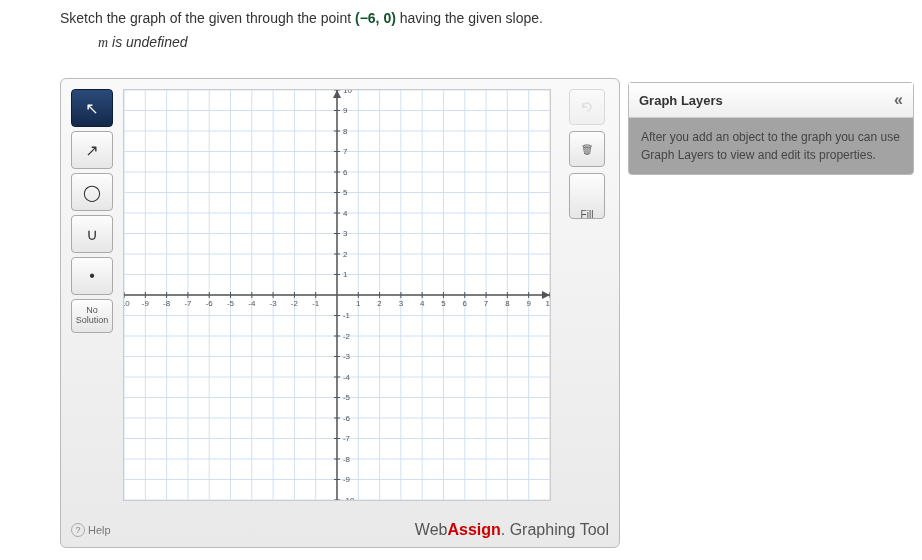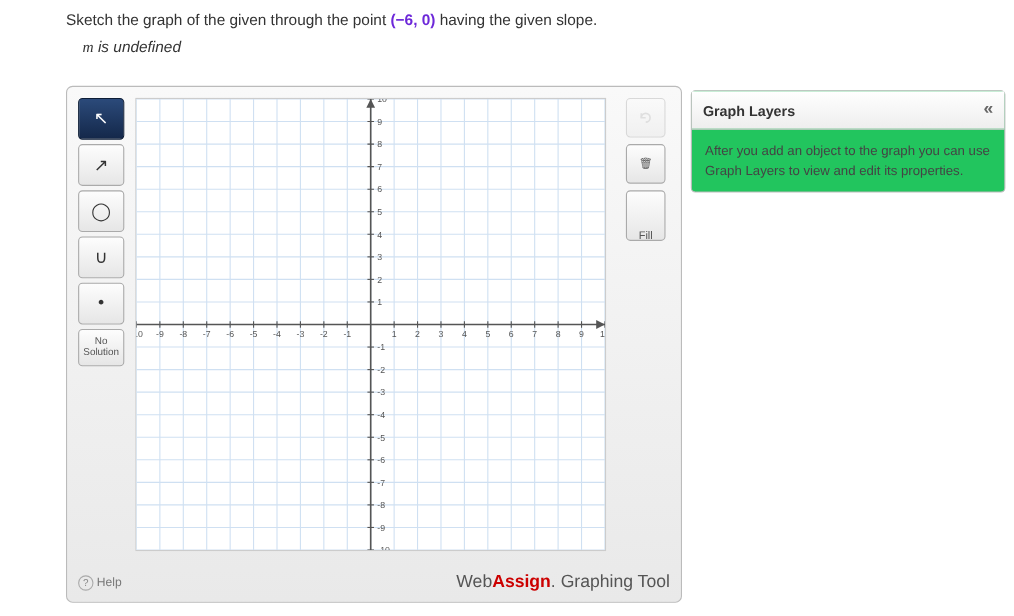--- a/index.html
+++ b/index.html
@@ -1,35 +1,35 @@
 <!DOCTYPE html>
 <html><head>
 <meta charset="utf-8">
 <style>
   * { box-sizing: border-box; margin: 0; padding: 0; }
   body { font-family: Arial, Helvetica, sans-serif; font-size: 13px; color: #333; background: #fff; width: 922px; height: 560px; position: relative; }
   .question { padding: 10px 20px 6px 60px; font-size: 14px; }
-  .point { color: #6d28d9; font-weight: bold; }
-  .slope { padding: 2px 20px 8px 75px; font-size: 14px; font-style: italic; }
+  .point { color: #14532d; font-weight: bold; }
+  .slope { padding: 2px 20px 8px 98px; font-size: 14px; font-style: italic; }
   .slope em { font-style: italic; font-family: 'Times New Roman', serif; }
   .tool-container { position: absolute; left: 60px; top: 78px; width: 560px; height: 470px; background: linear-gradient(#f9f9f9, #e9e9e9); border: 1px solid #bbb; border-radius: 6px; padding: 8px; }
   .toolbar { position: absolute; left: 10px; top: 10px; width: 48px; display: flex; flex-direction: column; gap: 4px; }
   .tbtn { width: 42px; height: 38px; background: linear-gradient(#fdfdfd,#e6e6e6); border: 1px solid #aaa; border-radius: 4px; display: flex; align-items: center; justify-content: center; cursor: pointer; font-size: 16px; color: #333; }
   .tbtn.active { background: linear-gradient(#2b4a7a,#14284a); color: #fff; border-color: #0d1d36; }
   .tbtn.nosol { height: 34px; font-size: 9px; line-height: 1.1; text-align: center; color: #555; flex-direction: column; justify-content: center; }
   .help { position: absolute; left: 10px; bottom: 10px; font-size: 11px; color: #777; display: flex; align-items: center; gap: 3px; cursor: pointer; }
   .help-icon { width: 14px; height: 14px; border: 1px solid #aaa; border-radius: 50%; display: inline-flex; align-items: center; justify-content: center; font-size: 9px; color: #888; }
   .graph-wrap { position: absolute; left: 62px; top: 10px; width: 428px; height: 412px; background: #fff; border: 1px solid #ccc; }
   #graph-svg { width: 100%; height: 100%; display: block; }
   .side-tools { position: absolute; right: 10px; top: 10px; width: 40px; display: flex; flex-direction: column; gap: 6px; }
   .sbtn { width: 36px; height: 36px; background: linear-gradient(#fdfdfd,#e6e6e6); border: 1px solid #aaa; border-radius: 4px; display: flex; flex-direction: column; align-items: center; justify-content: center; font-size: 10px; color: #555; cursor: pointer; }
   .sbtn.disabled { opacity: 0.4; cursor: default; }
   .credit { position: absolute; right: 10px; bottom: 8px; font-size: 16px; color: #555; }
   .credit b { color: #c00; }
-  .layers-panel { position: absolute; left: 628px; top: 82px; width: 286px; border: 1px solid #bbb; border-radius: 4px; background: #22c55e; }
+  .layers-panel { position: absolute; left: 628px; top: 82px; width: 286px; border: 1px solid #bbb; border-radius: 4px; background: #a3a3a3; }
   .layers-head { display: flex; justify-content: space-between; align-items: center; padding: 8px 10px; border-bottom: 1px solid #ccc; background: linear-gradient(#fff,#eee); font-weight: bold; font-size: 13px; }
   .collapse { font-size: 16px; color: #666; cursor: pointer; }
   .layers-body { padding: 10px 12px; font-size: 12px; color: #444; line-height: 1.5; }
   svg text { font-family: Arial, sans-serif; }
 </style>
 </head>
 <body>
 
 <div class="question">
   <span>Sketch the graph of the given through the point </span>

